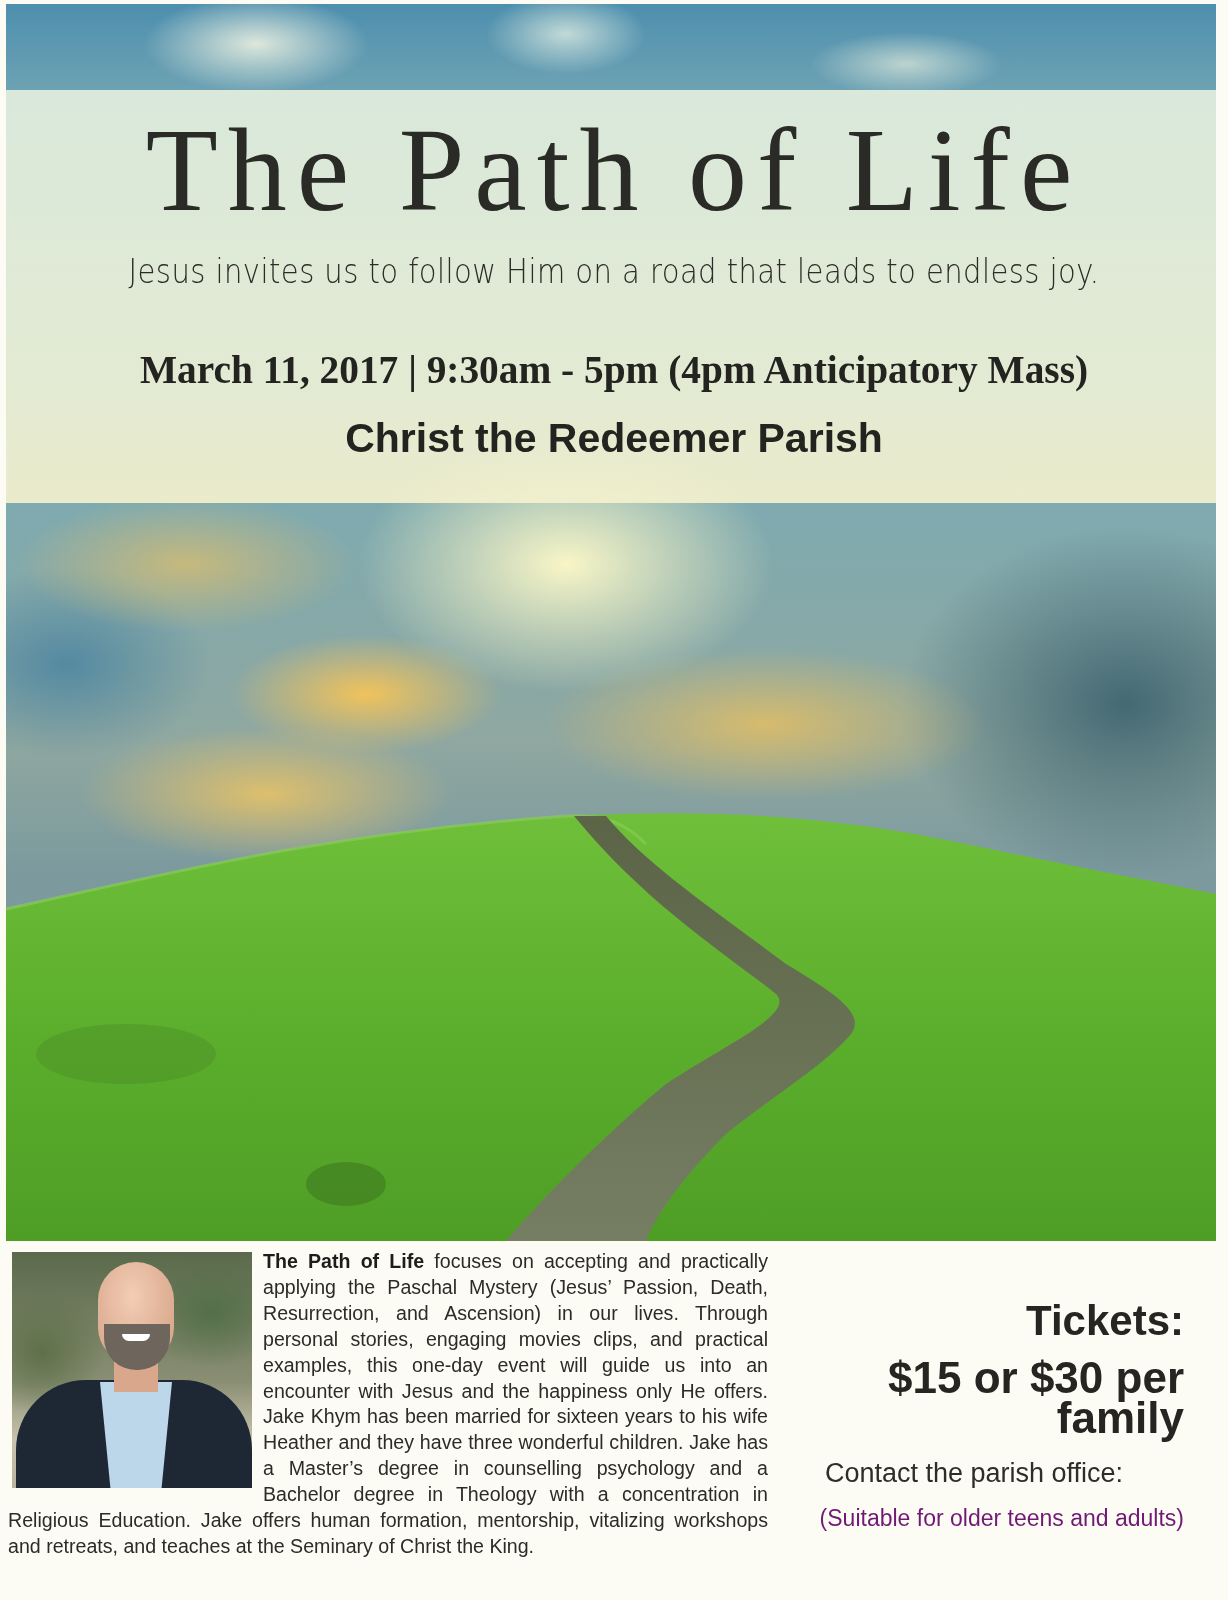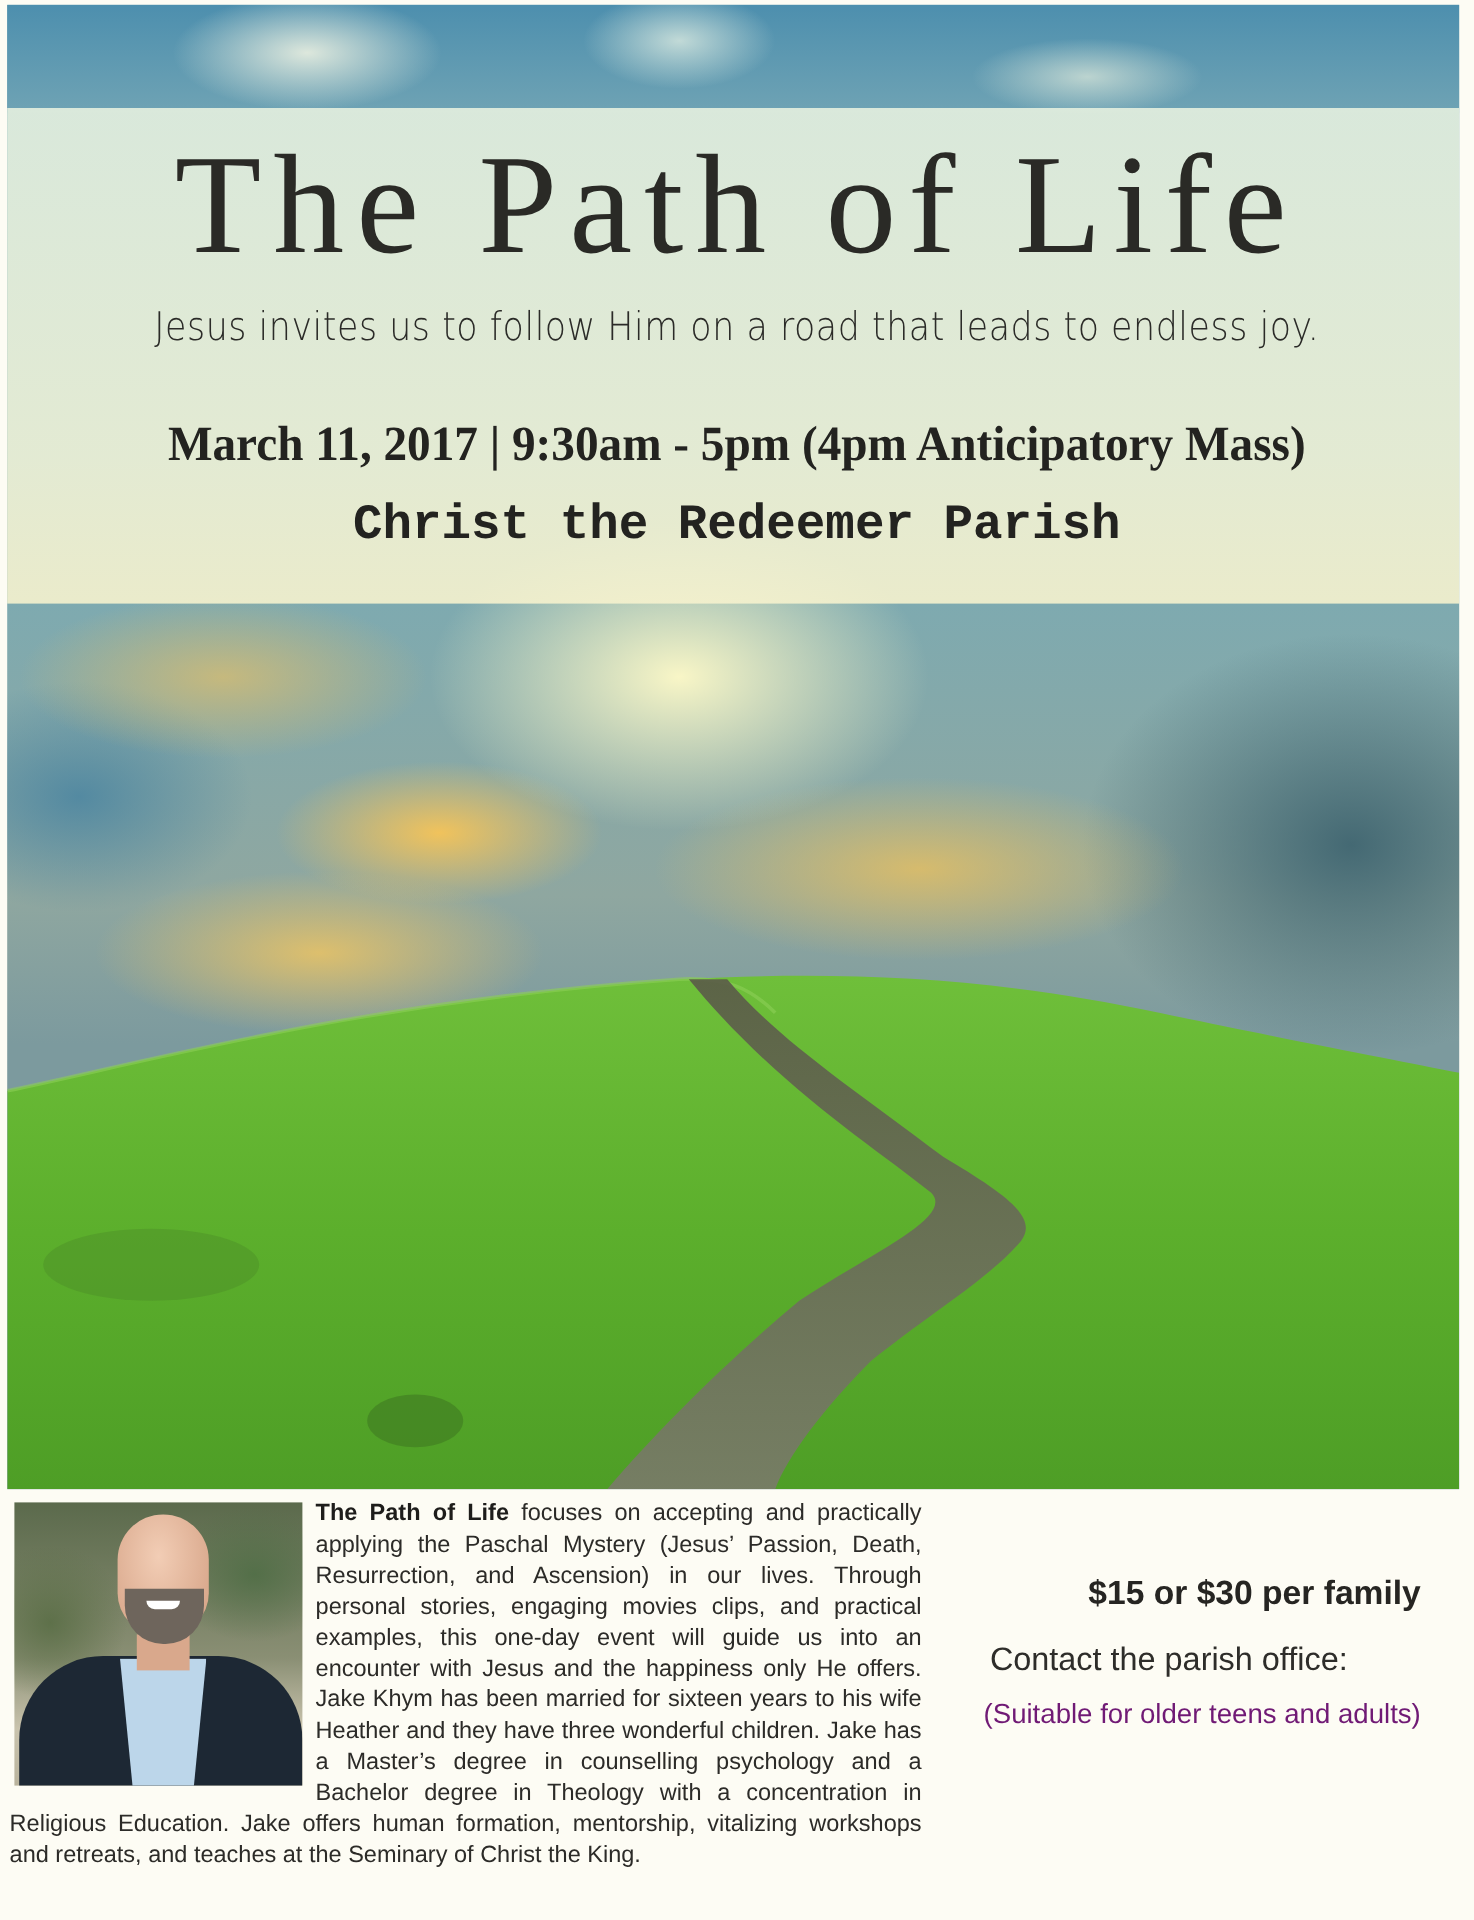--- a/index.html
+++ b/index.html
@@ -45,21 +45,21 @@
     font-family: "DejaVu Sans", sans-serif; font-weight: 200; font-size: 33px;
     color: #2b2b28; letter-spacing: 0.5px; transform: scaleX(0.88);
   }
   .dateline {
     position: absolute; left: 0; width: 1228px; top: 345px; text-align: center;
     font-family: "Liberation Serif", serif; font-weight: bold; font-size: 41px;
     color: #232320; transform: scaleX(0.96);
   }
   .venue {
     position: absolute; left: 0; width: 1228px; top: 415px; text-align: center;
-    font-family: Liberation Mono, monospace; font-weight: bold; font-size: 41px;
+    font-family: Liberation Sans, sans-serif; font-weight: bold; font-size: 41px;
     color: #232320;
   }
   .speaker-photo {
     position: absolute; left: 12px; top: 1252px; width: 240px; height: 236px; overflow: hidden;
     background:
       radial-gradient(ellipse 90px 70px at 200px 60px, rgba(80,110,70,0.9), rgba(80,110,70,0) 80%),
       radial-gradient(ellipse 80px 80px at 30px 100px, rgba(90,110,70,0.9), rgba(90,110,70,0) 80%),
       linear-gradient(180deg, #5b6a4c 0%, #8a8f74 55%, #c9c3ad 80%, #b9b39d 100%);
   }
   .speaker-photo .head {
@@ -91,21 +91,21 @@
   }
   .body-text .float {
     float: left; width: 255px; height: 244px;
   }
   .body-text b { color: #1e1d1b; }
   .tickets {
     position: absolute; right: 44px; top: 1296px; width: 420px; text-align: right;
     color: #262522;
   }
   .tickets .t-head { font-weight: bold; font-size: 42px; line-height: 50px; }
-  .tickets .t-price { font-weight: bold; font-size: 28px; line-height: 40px; margin-top: 12px; }
+  .tickets .t-price { font-weight: bold; font-size: 44px; line-height: 40px; margin-top: 12px; }
   .tickets .t-contact { font-size: 27px; line-height: 34px; margin-top: 18px; color: #2e2d2a; text-align: center; }
   .tickets .t-phone { font-size: 27px; line-height: 34px; margin-top: 8px; color: #2e2d2a; }
   .tickets .t-note { font-size: 23px; line-height: 28px; margin-top: 14px; color: #701a75; }
 </style>
 </head>
 <body>
 
 <div class="hero">
   <div class="sky-top"></div>
   <svg class="hills" viewBox="0 0 1210 1237" preserveAspectRatio="none">
@@ -143,16 +143,17 @@
   <div class="beard"></div>
   <div class="smile"></div>
 </div>
 
 <div class="body-text">
   <div class="float"></div>
   <b>The Path of Life</b><span> focuses on accepting and practically applying the Paschal Mystery (Jesus’ Passion, Death, Resurrection, and Ascension) in our lives. Through personal stories, engaging movies clips, and practical examples, this one-day event will guide us into an encounter with Jesus and the happiness only He offers. Jake Khym has been married for sixteen years to his wife Heather and they have three wonderful children. Jake has a Master’s degree in counselling psychology and a Bachelor degree in Theology with a concentration in Religious Education. Jake offers human formation, mentorship, vitalizing workshops and retreats, and teaches at the Seminary of Christ the King.</span>
 </div>
 
 <div class="tickets">
+  <div class="t-head">Tickets:</div>
   <div class="t-price">$15 or $30 per family</div>
   <div class="t-contact">Contact the parish office:</div>
   <div class="t-note">(Suitable for older teens and adults)</div>
 </div>
 
 </body></html>

